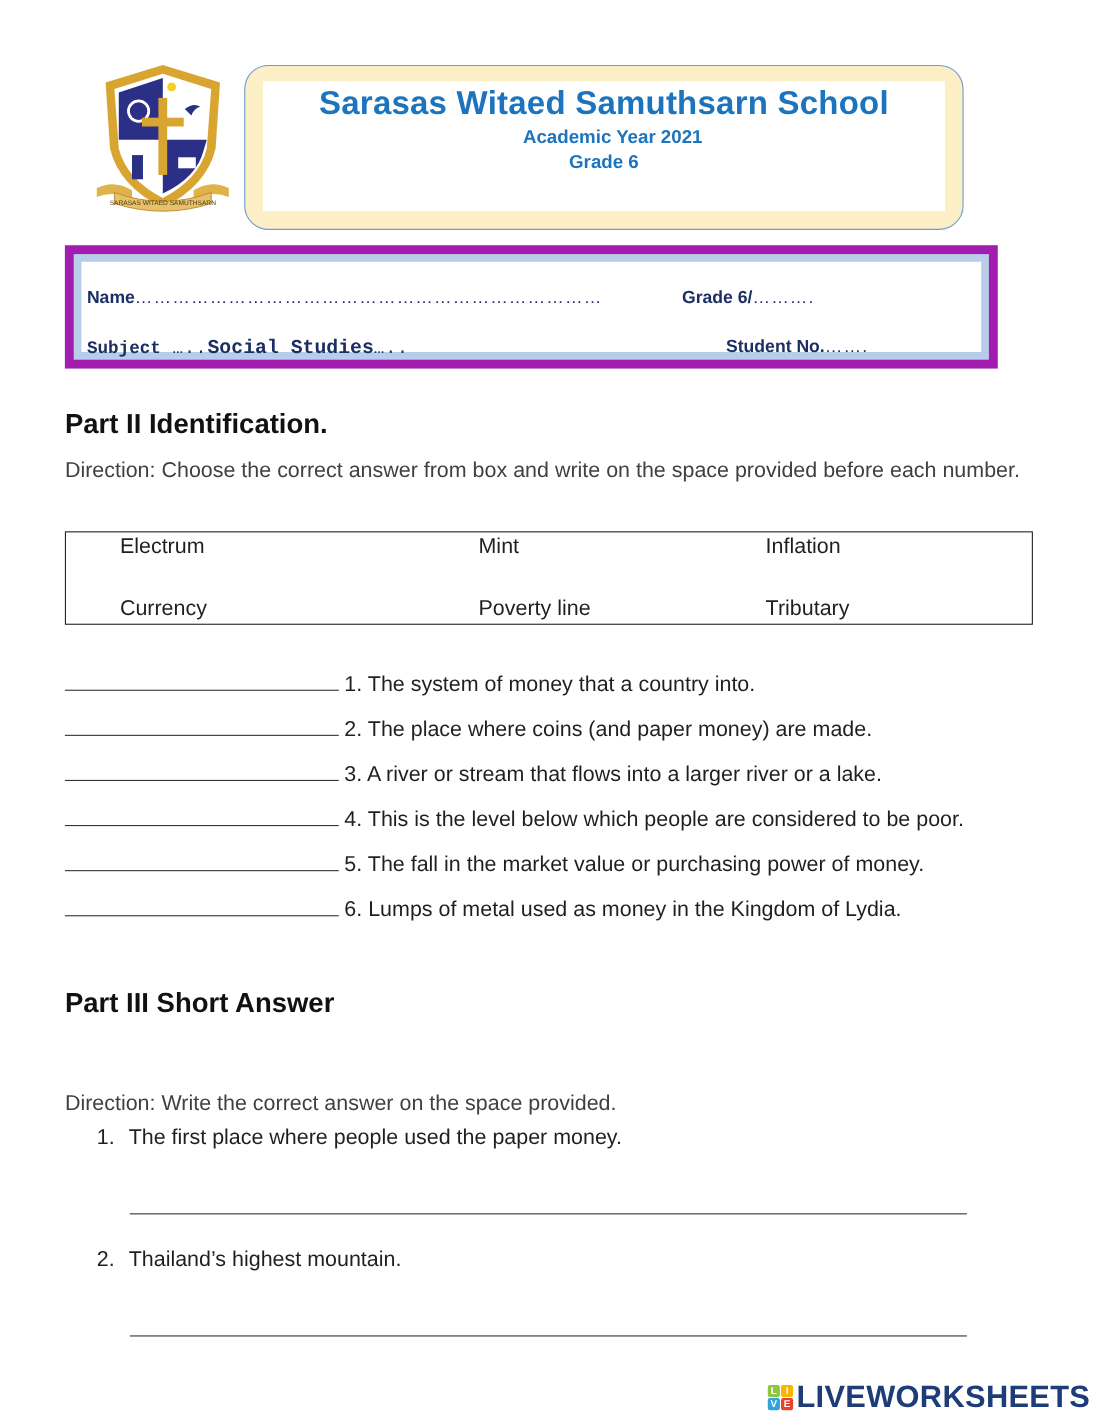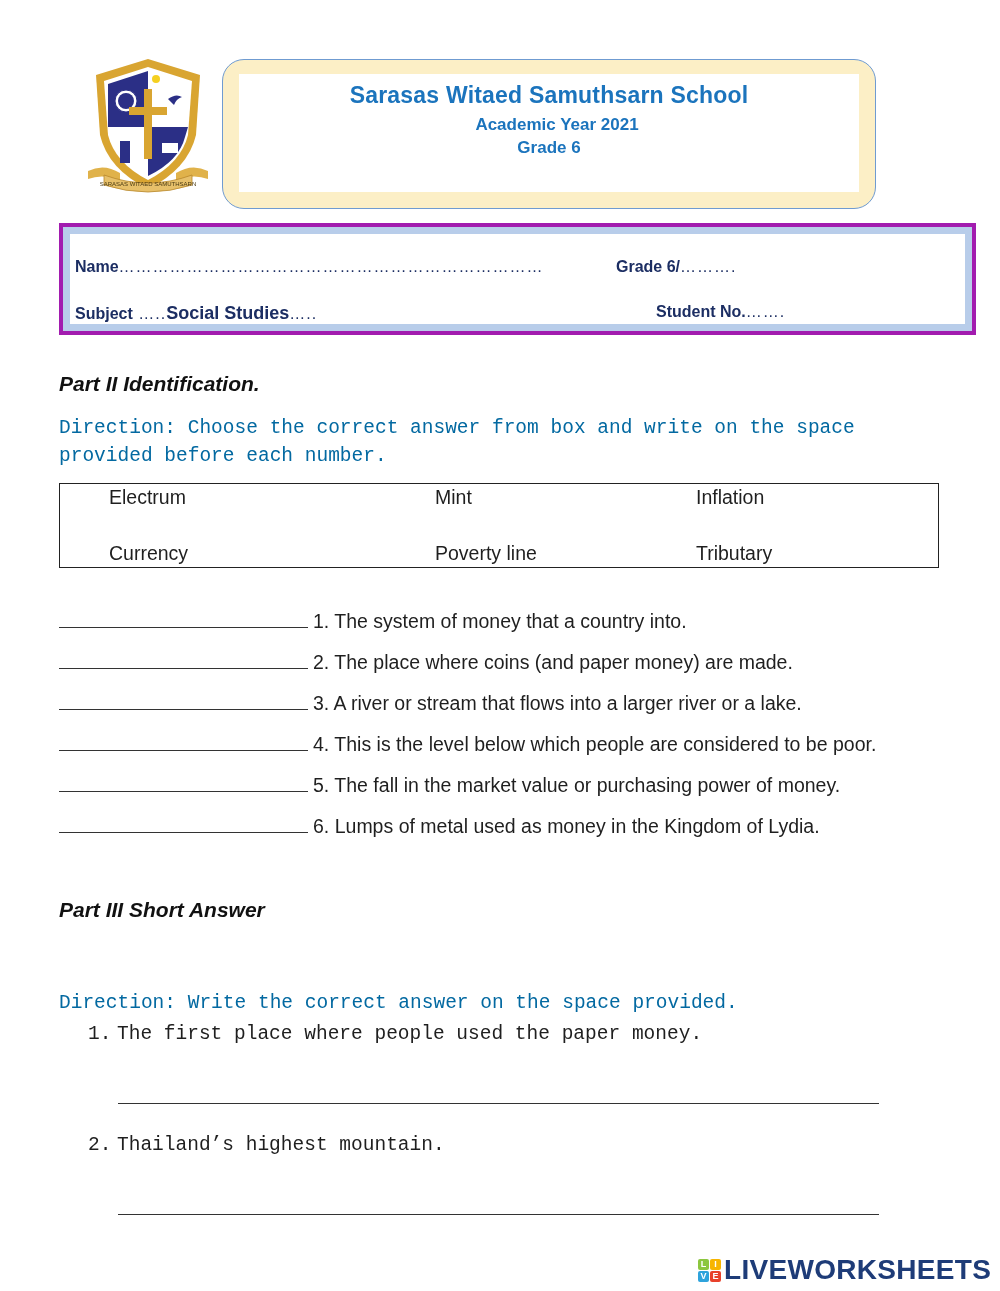--- a/index.html
+++ b/index.html
@@ -9,51 +9,51 @@
   .logo { position: absolute; left: 84px; top: 57px; width: 128px; height: 140px; }
 
   .title-box {
     position: absolute; left: 222px; top: 59px; width: 654px; height: 150px;
     border: 1.5px solid #6f9bd1; border-radius: 22px; background: #fcefc6;
   }
   .title-inner {
     position: absolute; left: 16px; top: 14px; right: 16px; bottom: 16px;
     background: #ffffff; text-align: center; color: #1b74bd; font-weight: bold;
   }
-  .t-school { font-size: 23px; line-height: 38px; margin-top: 2px; letter-spacing: 0.2px; }
+  .t-school { font-size: 30px; line-height: 38px; margin-top: 2px; letter-spacing: 0.2px; }
   .t-exam { font-size: 23px; line-height: 30px; }
   .t-year { font-size: 17px; line-height: 22px; padding-left: 16px; }
   .t-grade { font-size: 17px; line-height: 24px; }
 
   .info-box {
-    position: absolute; left: 59px; top: 223px; width: 917px; height: 112px;
-    border: 4px solid #a21caf; background: #b8cdea; padding-left: 46px;
+    position: absolute; left: 59px; top: 223px; width: 848px; height: 112px;
+    border: 8px solid #a21caf; background: #b8cdea; padding-left: 46px;
   }
   .info-inner {
     position: absolute; left: 7px; top: 7px; right: 7px; bottom: 7px;
     background: #ffffff; color: #1c2e63; font-weight: bold; font-size: 16px;
   }
   .info-field { position: absolute; white-space: nowrap; }
   .dots { font-weight: normal; letter-spacing: 1px; }
   .info-big { font-size: 18px; }
 
-  .calibri { font-family: Liberation Mono, monospace; font-size: 19.5px; color: #0369a1; }
-  .h2 { position: absolute; left: 59px; font-weight: bold; font-size: 21px; color: #111; font-style: italic; }
+  .calibri { font-family: Liberation Sans, sans-serif; font-size: 19.5px; color: #404040; }
+  .h2 { position: absolute; left: 59px; font-weight: bold; font-size: 25px; color: #111; }
   .para { position: absolute; left: 59px; width: 880px; line-height: 28px; }
 
   .word-box {
     position: absolute; left: 59px; top: 483px; width: 880px; height: 85px;
     border: 1.3px solid #222;
   }
   .word { position: absolute; font-size: 19.5px; color: #1f1f1f; }
 
   .q-row { position: absolute; left: 59px; white-space: nowrap; font-size: 19.5px; color: #1f1f1f; }
   .blank { display: inline-block; width: 249px; border-bottom: 1.5px solid #333; height: 18px; margin-right: 5px; vertical-align: baseline; }
 
-  .sa-q { position: absolute; left: 88px; font-size: 19.5px; color: #1f1f1f; white-space: nowrap; font-family: Liberation Mono, monospace; }
+  .sa-q { position: absolute; left: 88px; font-size: 19.5px; color: #1f1f1f; white-space: nowrap; }
   .sa-num { display: inline-block; width: 29px; }
   .sa-line { position: absolute; left: 118px; width: 761px; border-bottom: 1.8px solid #333; }
 
   .lw-logo { position: absolute; left: 698px; top: 1254px; height: 32px; display: flex; align-items: center; }
   .lw-tiles { display: grid; grid-template-columns: 11px 11px; grid-template-rows: 11px 11px; gap: 1px; margin-right: 3px; }
   .tile { font-size: 9px; font-weight: bold; color: #fff; text-align: center; line-height: 11px; border-radius: 2px; }
   .lw-text { font-weight: bold; font-size: 28px; color: #1e3c78; letter-spacing: 0.3px; }
 </style>
 </head>
 <body>
@@ -88,21 +88,21 @@
 </div>
 
 <div class="info-box">
   <div class="info-inner">
     <div class="info-field" style="left:5px; top:24px;">
       <span>Name</span><span class="dots">…………………………………………………………………</span>
     </div>
     <div class="info-field" style="left:546px; top:24px;">
       <span>Grade 6/</span><span class="dots">……….</span>
     </div>
-    <div class="info-field" style="left:5px; top:69px;">
+    <div class="info-field" style="left:5px; top:69px;font-family:Liberation Mono, monospace;">
       <span>Subject</span><span class="dots"> …..</span><span class="info-big">Social Studies</span><span class="dots">…..</span>
     </div>
     <div class="info-field" style="left:541px; top:69px;margin-left:45px;">
       <span>Student No.</span><span class="dots">…….</span>
     </div>
   </div>
 </div>
 
 <div class="h2" style="top:372px;">Part II Identification.</div>
 <div class="para calibri" style="top:414px;">Direction: Choose the correct answer from box and write on the space provided before each number.</div>

